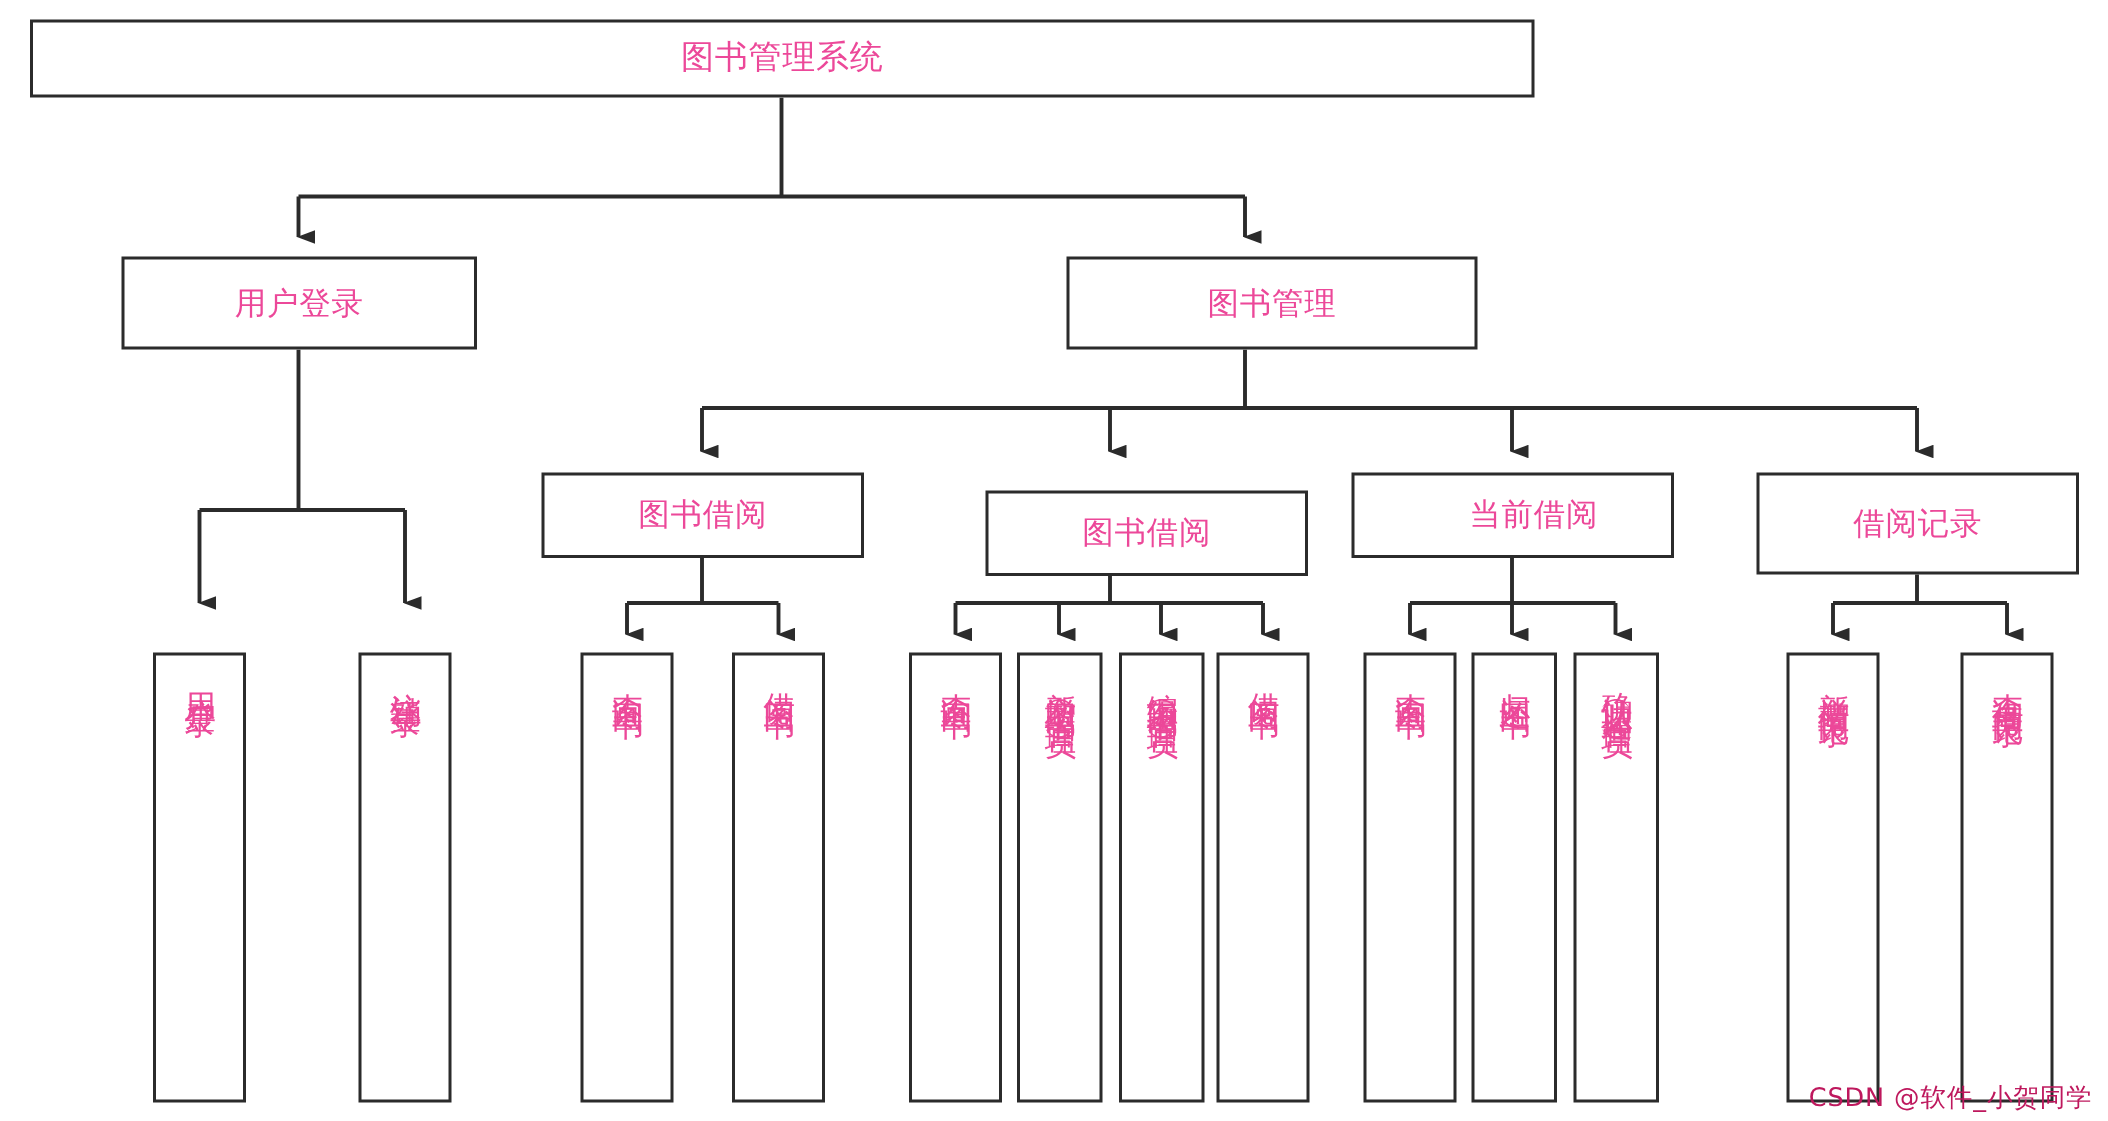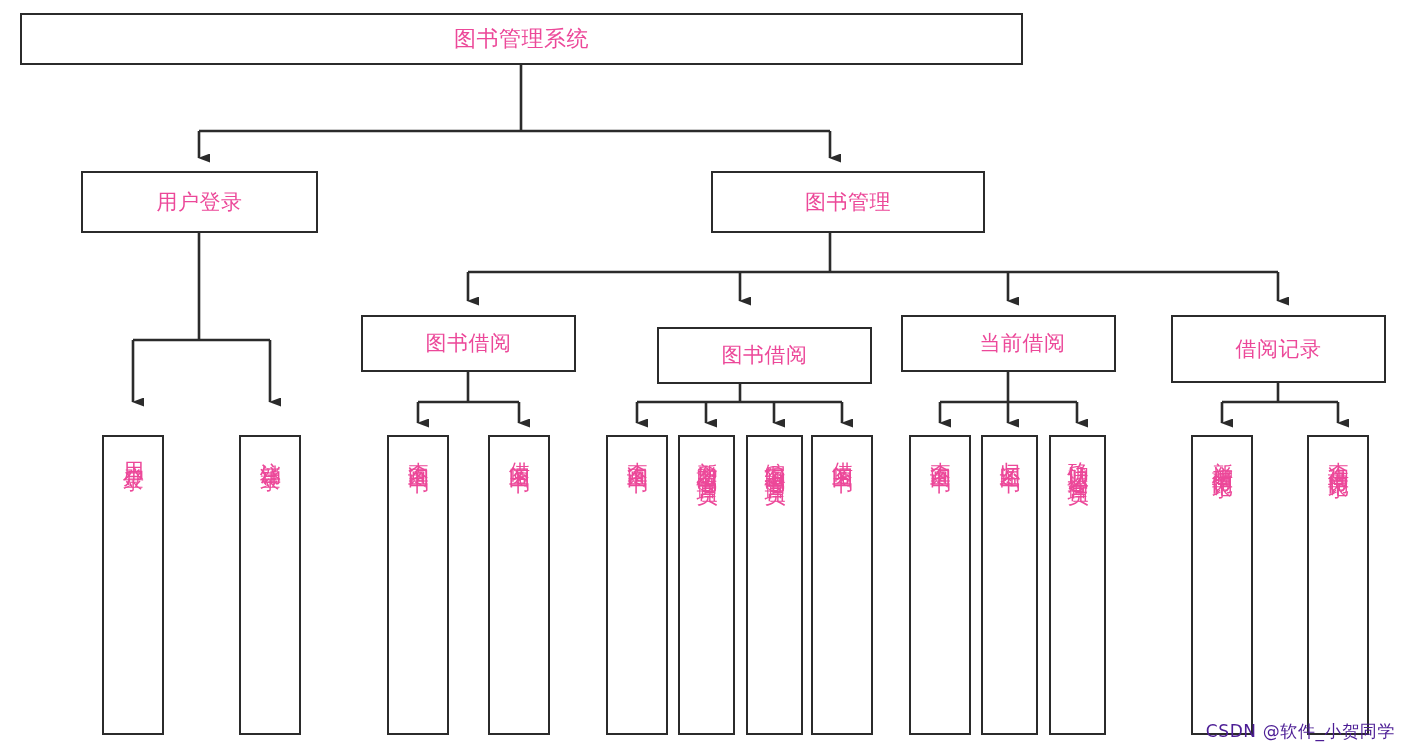--- a/index.html
+++ b/index.html
@@ -59,21 +59,21 @@
     font-size: 21px;
     letter-spacing: 3.5px;
     line-height: 1;
     white-space: nowrap;
   }
   #watermark {
     position: absolute;
     right: 10px;
     bottom: 4px;
     font-size: 17px;
-    color: #4c1d95;
+    color: #be185d;
     letter-spacing: 0.6px;
     z-index: 6;
     white-space: nowrap;
     font-family: "DejaVu Sans", "Liberation Sans", sans-serif;
   }
 </style>
 </head>
 <body>
 
 <div id="diagram-canvas">

